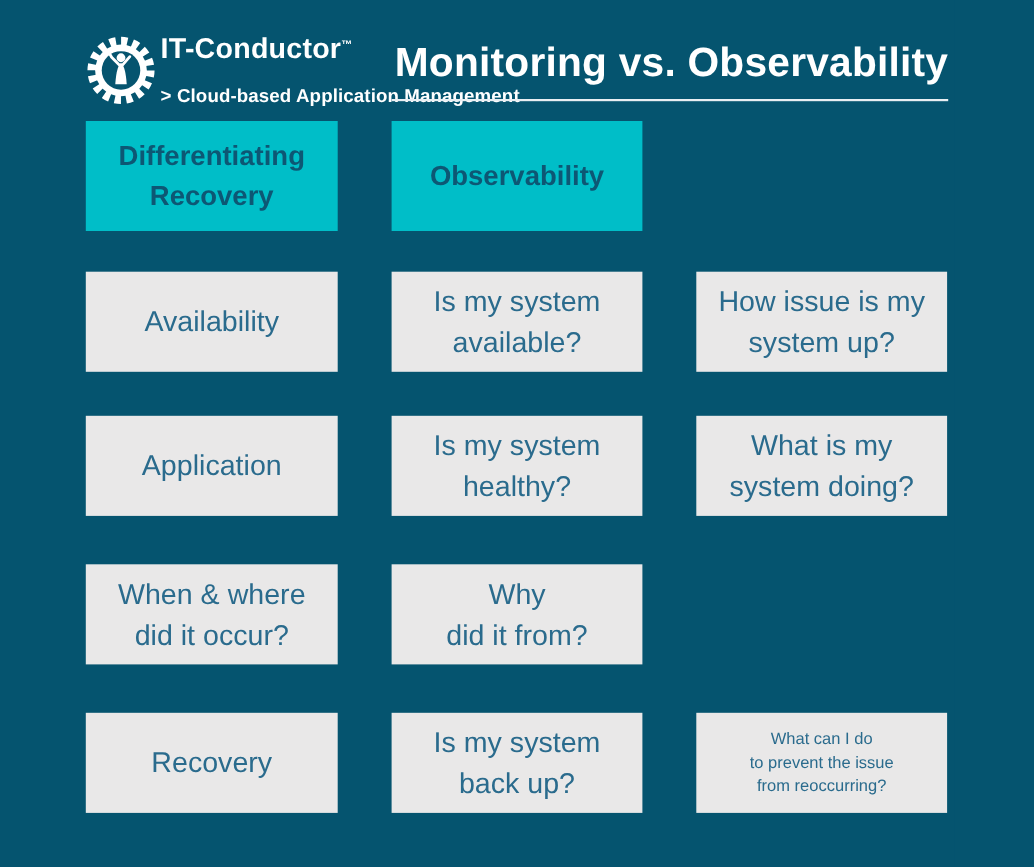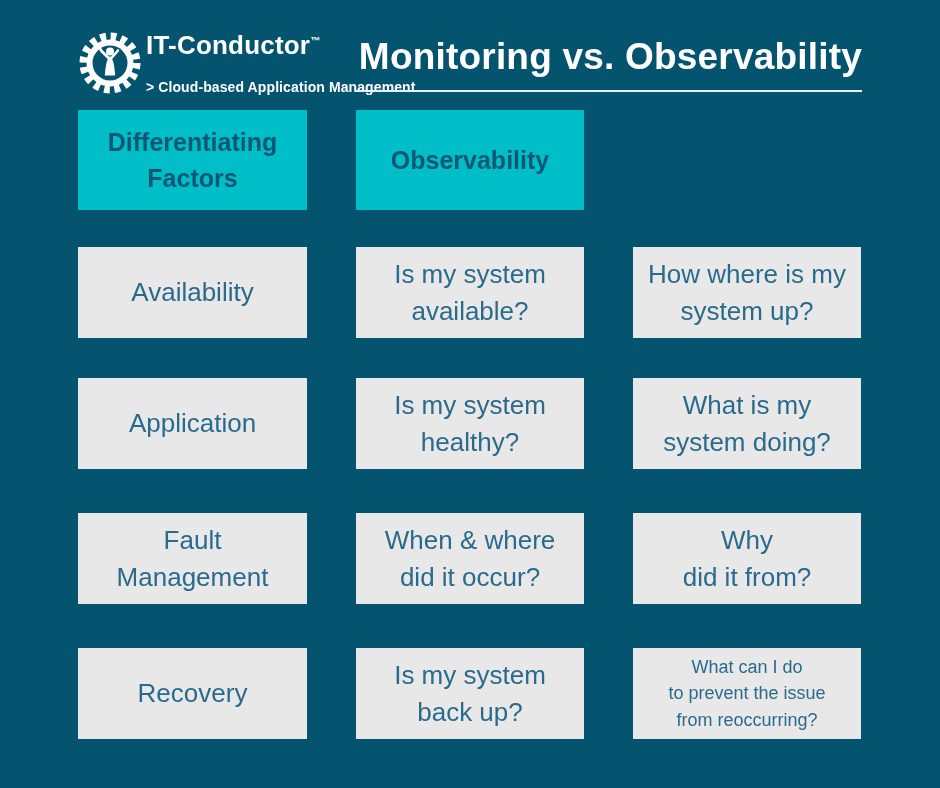--- a/index.html
+++ b/index.html
@@ -32,21 +32,21 @@
     color: #FFFFFF;
     line-height: 1.1;
     white-space: nowrap;
   }
   .brand-name sup {
     font-size: 10px;
     font-weight: bold;
     vertical-align: super;
   }
   .brand-tagline {
-    font-size: 14px;
+    font-size: 17px;
     font-weight: bold;
     color: #FFFFFF;
     margin-top: 19px;
     letter-spacing: 0.1px;
     white-space: nowrap;
   }
 
   
   .title {
     position: absolute;
@@ -97,21 +97,21 @@
   .body-row.r3, .body-row.r4 { margin-top: 44px; }
   .body-row .cell {
     height: 91px;
     background: #E9E8E8;
     color: #2A6B8D;
     font-size: 26px;
     font-weight: 300;
     line-height: 1.4;
   }
   .body-row .cell.small-text {
-    font-size: 18px;
+    font-size: 15px;
     line-height: 1.45;
   }
 </style>
 </head>
 <body>
 
 <div class="canvas">
 
   <div class="brand">
     <span>
@@ -133,43 +133,41 @@
       <div class="brand-tagline">&gt; Cloud-based Application Management</div>
     </div>
   </div>
 
   <div class="title">Monitoring vs. Observability</div>
 
   <div class="table">
 
     <div class="row header-row">
       <div class="cell">Differentiating
-Factors</div>
+Recovery</div>
       <div class="cell">Observability</div>
     </div>
 
     <div class="row body-row first">
       <div class="cell">Availability</div>
       <div class="cell">Is my system
 available?</div>
-      <div class="cell">How where is my
+      <div class="cell">How issue is my
 system up?</div>
     </div>
 
     <div class="row body-row r2">
       <div class="cell">Application</div>
       <div class="cell">Is my system
 healthy?</div>
       <div class="cell">What is my
 system doing?</div>
     </div>
 
     <div class="row body-row r3">
-      <div class="cell">Fault
-Management</div>
       <div class="cell">When &amp; where
 did it occur?</div>
       <div class="cell">Why
 did it from?</div>
     </div>
 
     <div class="row body-row r4">
       <div class="cell">Recovery</div>
       <div class="cell">Is my system
 back up?</div>

